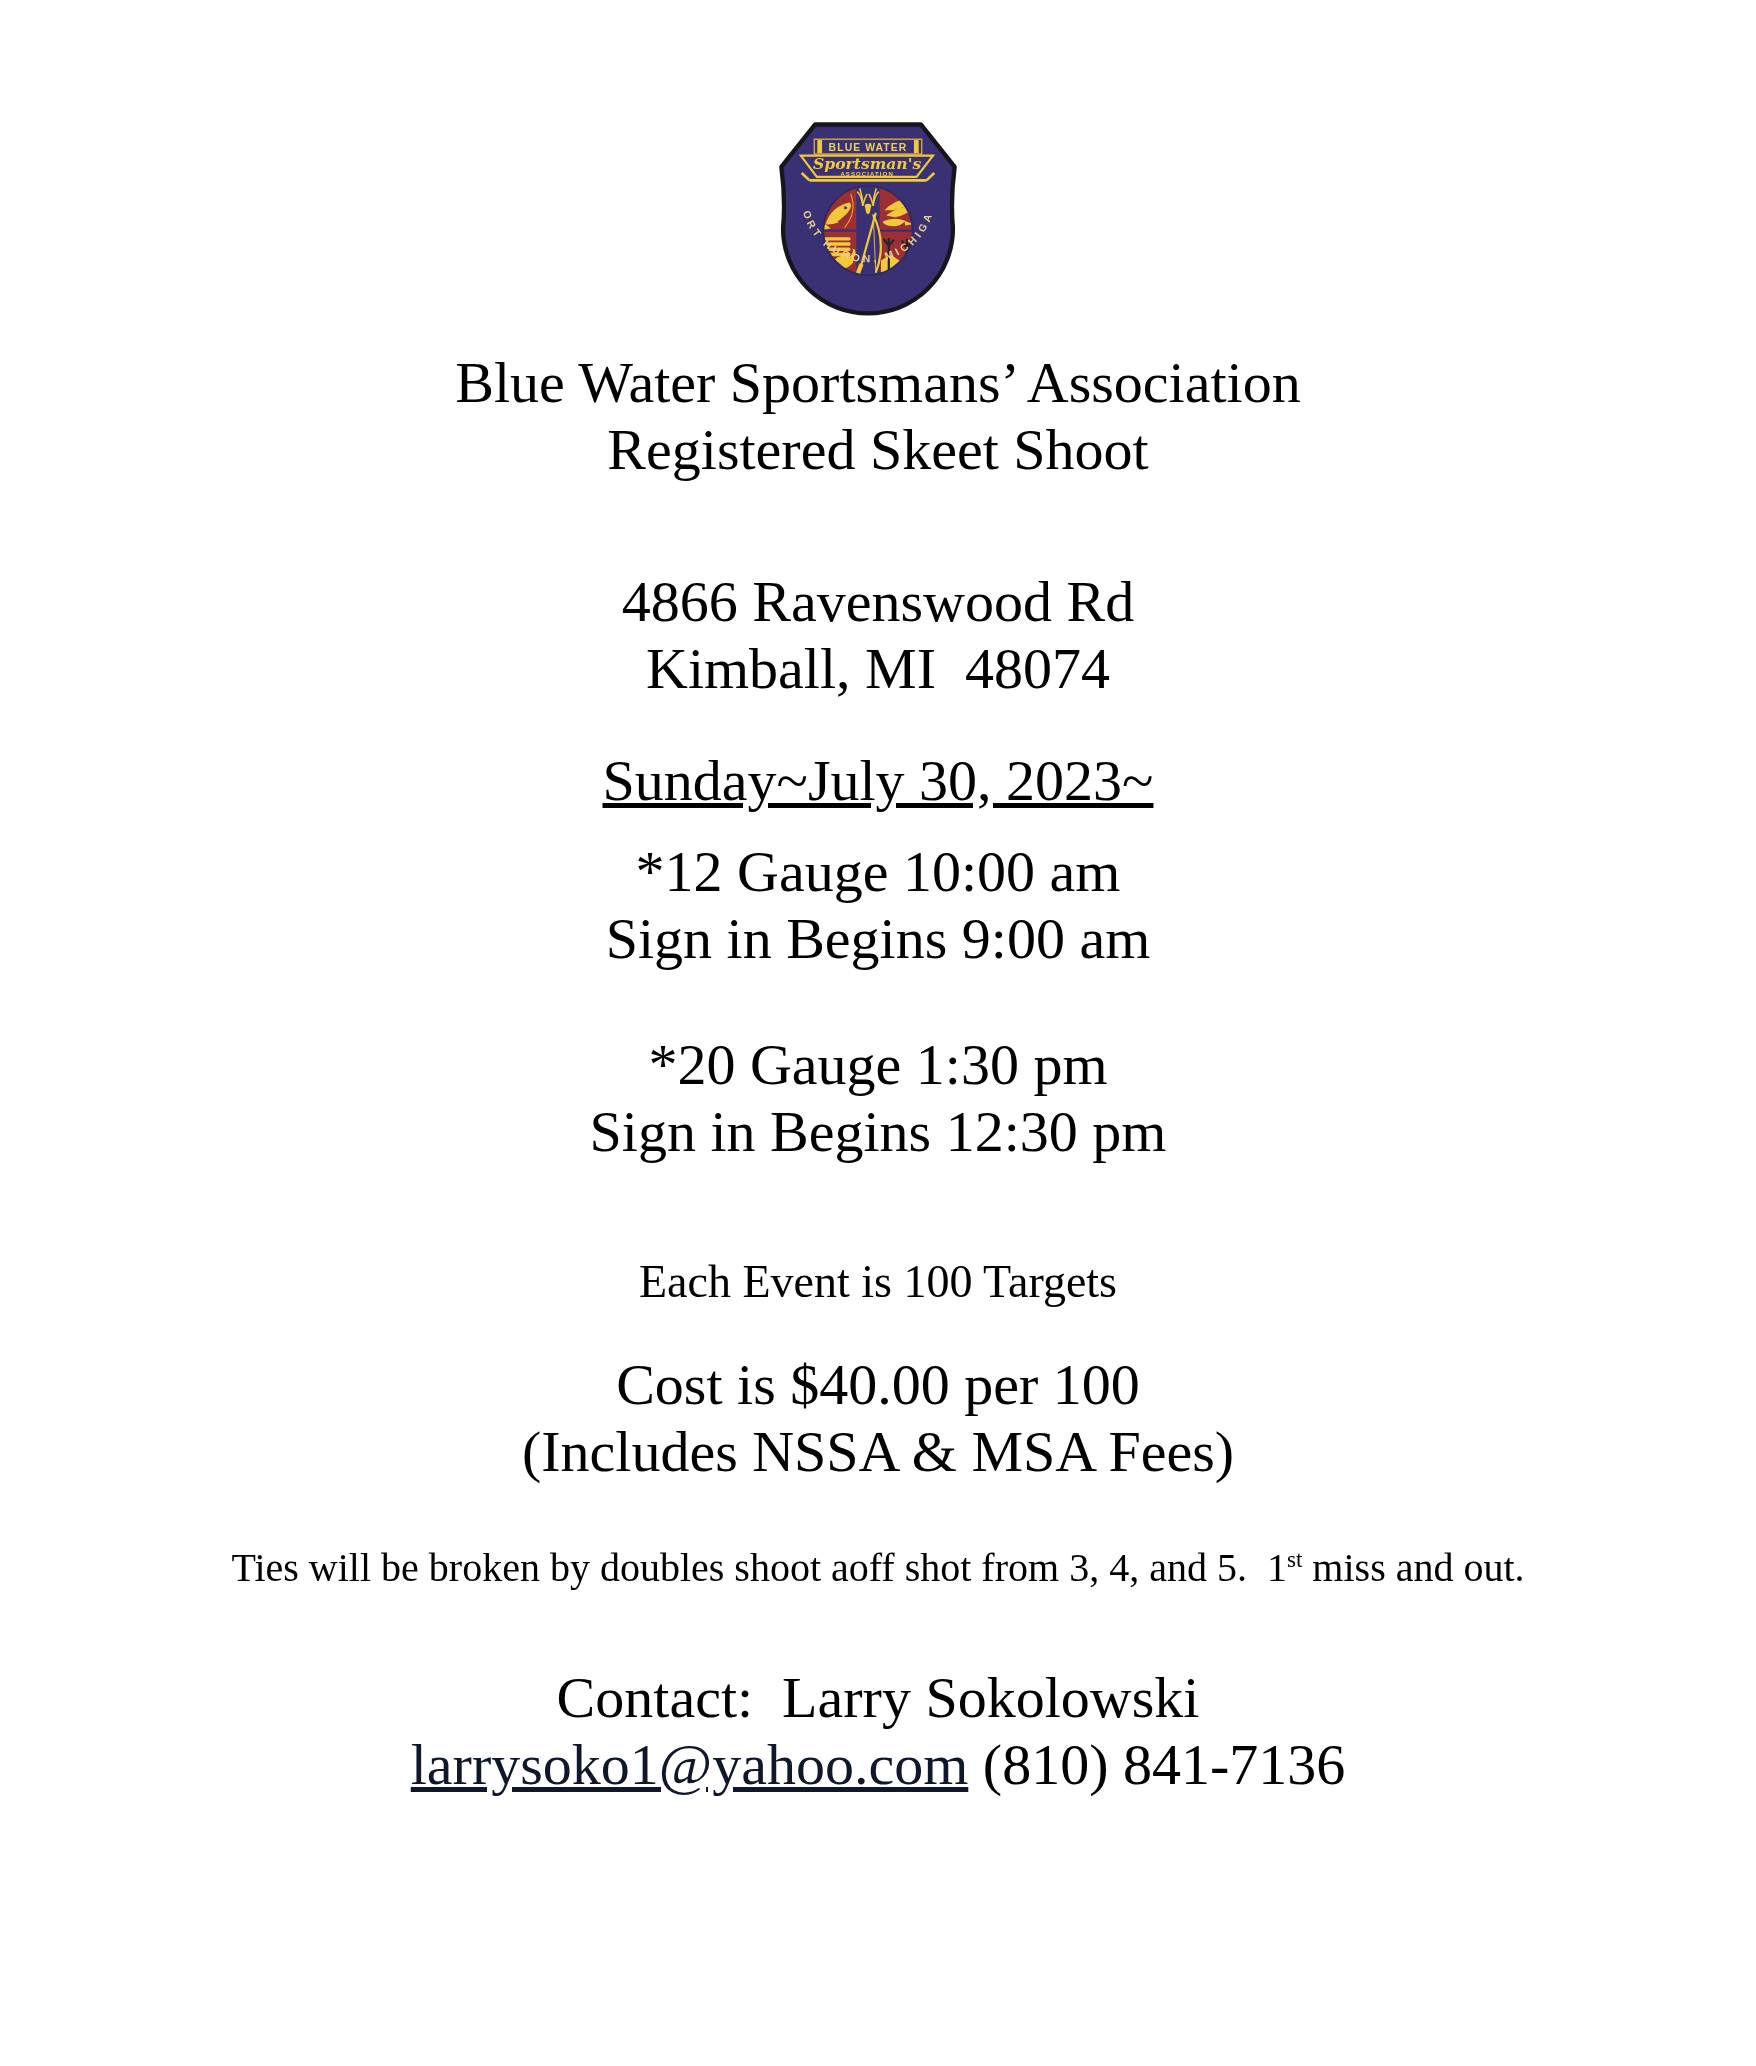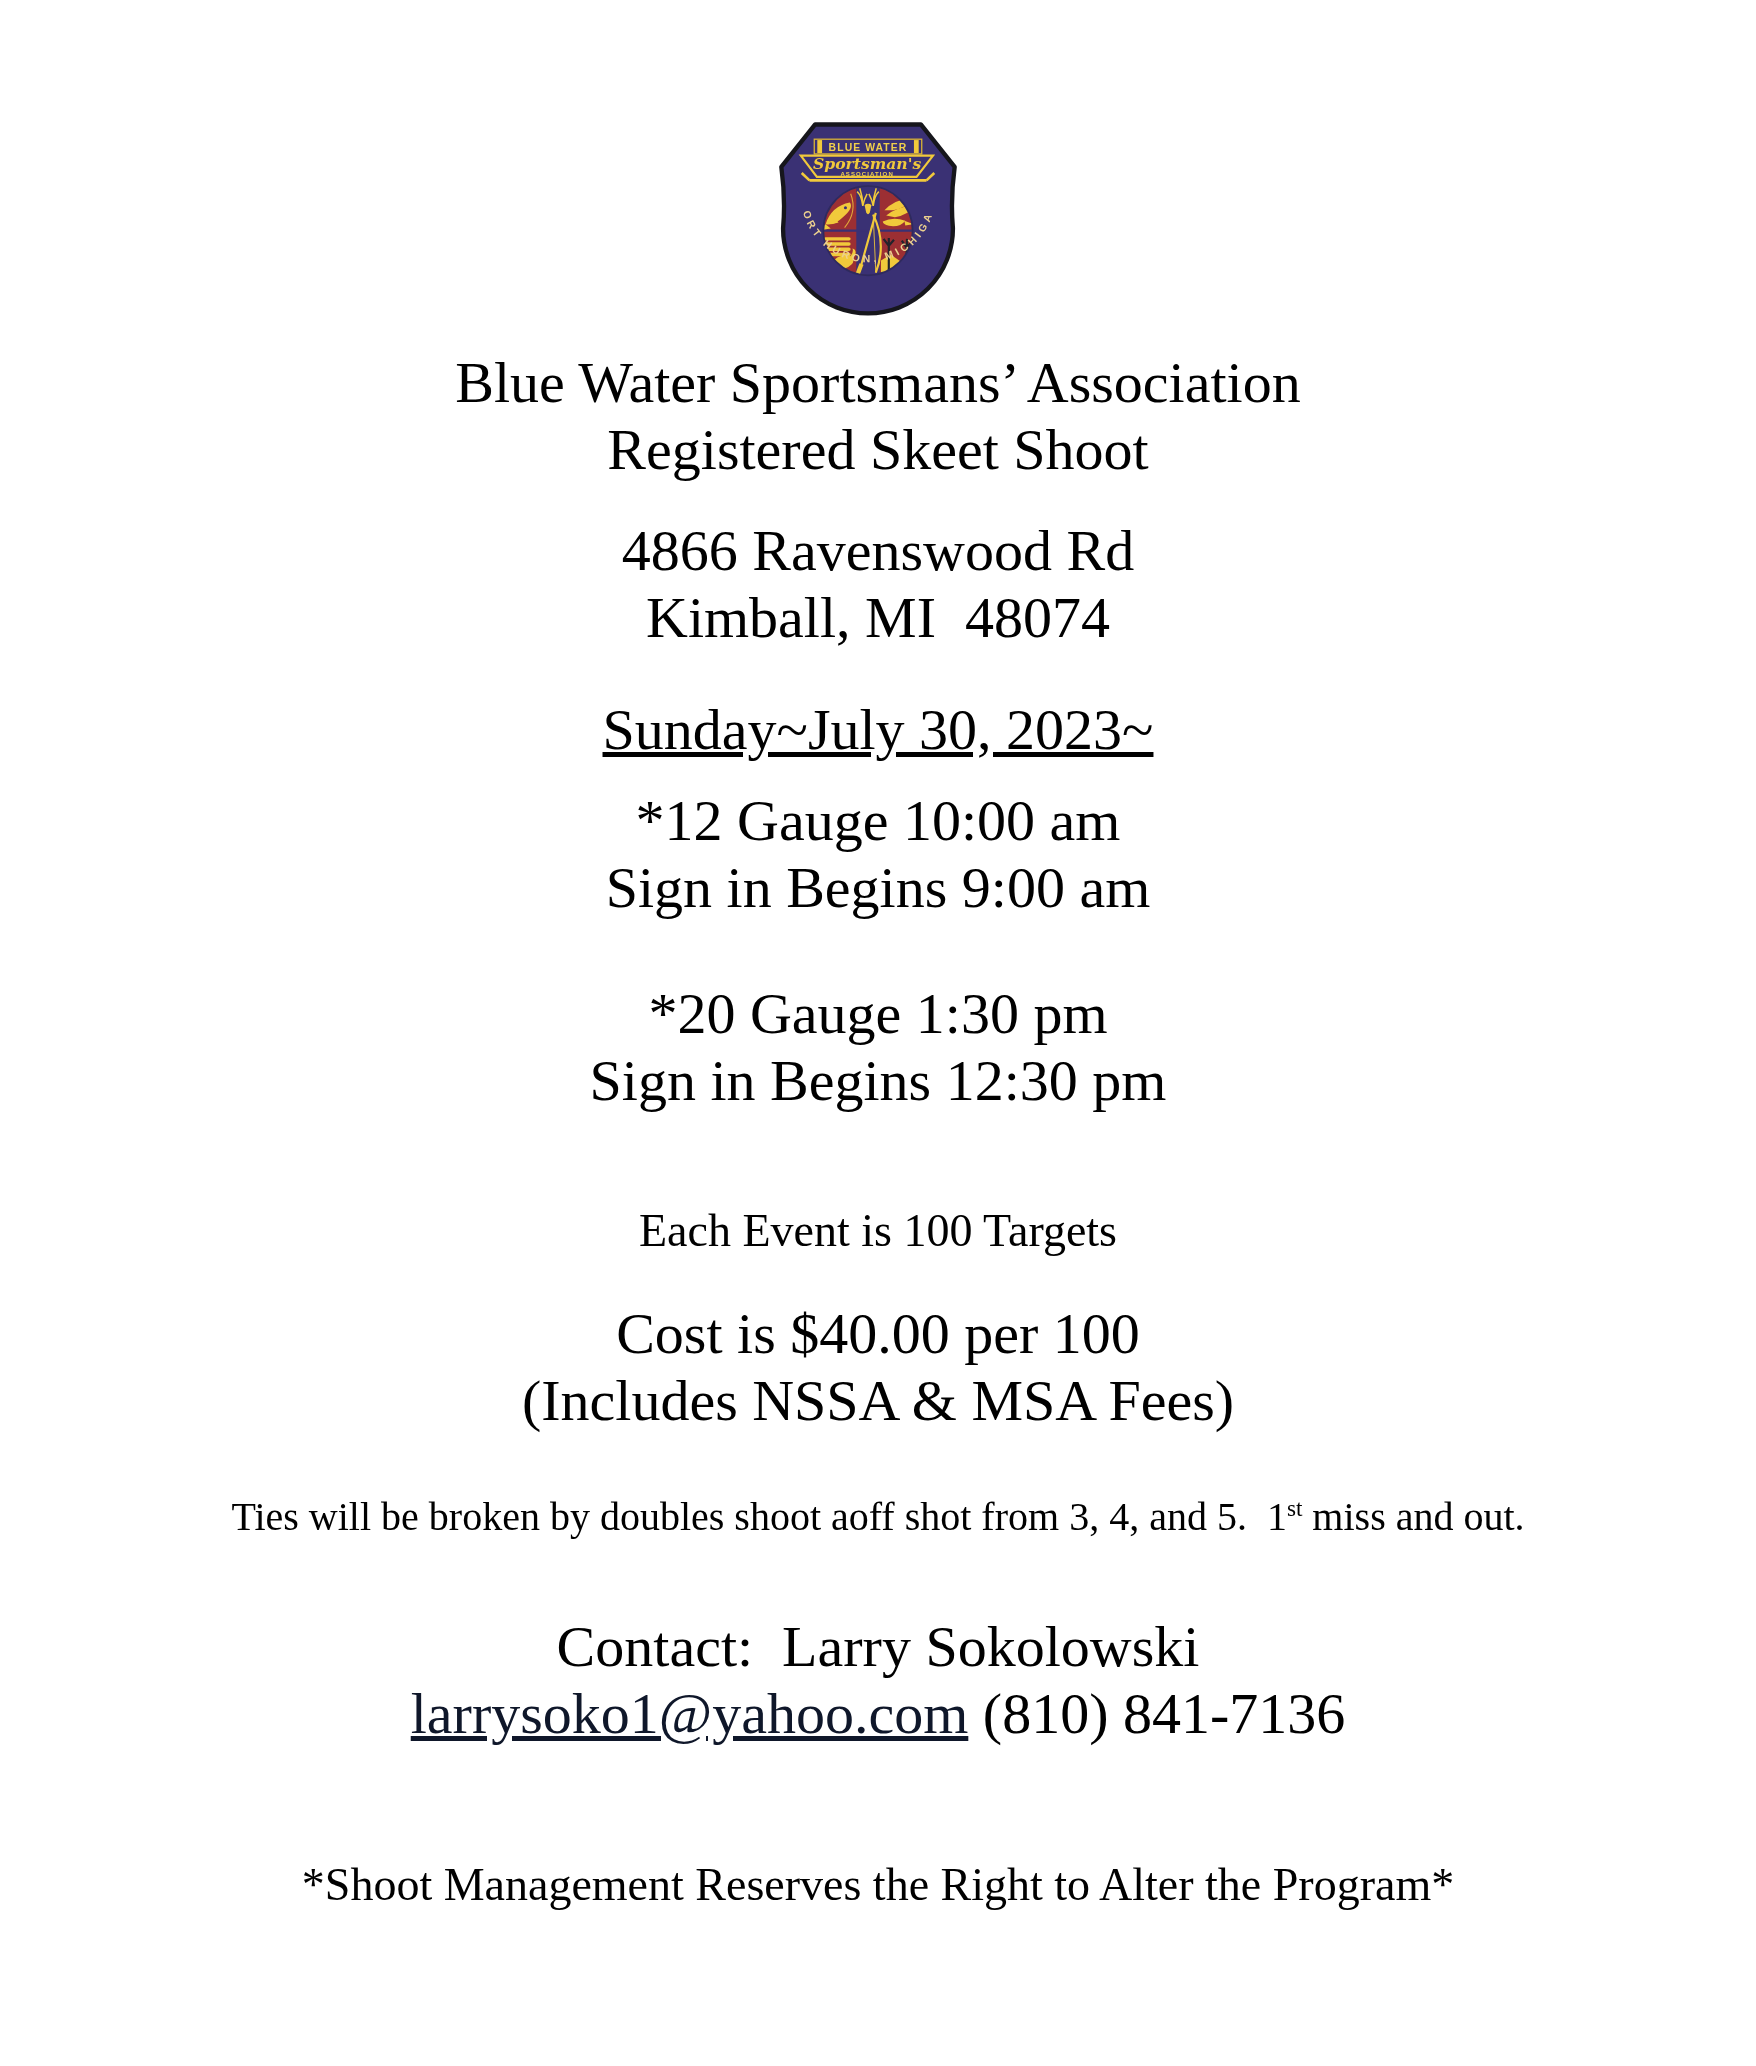--- a/index.html
+++ b/index.html
@@ -30,21 +30,21 @@
     display: block;
     margin: 121px 0 0 777px;
     width: 182px;
     height: 195px;
   }
   .badge-sans   { font-family: "Liberation Sans", sans-serif; }
   .badge-script { font-family: "DejaVu Serif", serif; font-style: italic; font-weight: bold; }
 
   
   .blk-title   { margin-top: 33px; }
-  .blk-address { margin-top: 34px; }
+  .blk-address { margin-top: 85px; }
   .blk-date    { margin-top: 45px; }
   .blk-gauge1  { margin-top: 24px; }
   .blk-gauge2  { margin-top: 59px; }
   .blk-targets { margin-top: 90px; }
   .blk-cost    { margin-top: 43px; }
   .blk-ties    { margin-top: 60px; }
   .blk-contact { margin-top: 73px; }
   .blk-footer  { margin-top: 111px; }
 </style>
 </head>
@@ -172,18 +172,15 @@
 
   <div class="blk-ties t-small">
     <p><span>Ties will be broken by doubles shoot aoff shot from 3, 4, and 5.&nbsp;&nbsp;1</span><sup class="ord">st</sup><span> miss and out.</span></p>
   </div>
 
   <div class="blk-contact t-main">
     <p>Contact:&nbsp;&nbsp;Larry Sokolowski</p>
     <p><span class="email-link">larrysoko1@yahoo.com</span><span class="phone">(810) 841-7136</span></p>
   </div>
 
-  <div class="blk-footer t-sub">
-    <p>*Shoot Management Reserves the Right to Alter the Program*</p>
-  </div>
 
 </div>
 
 
 </body></html>

